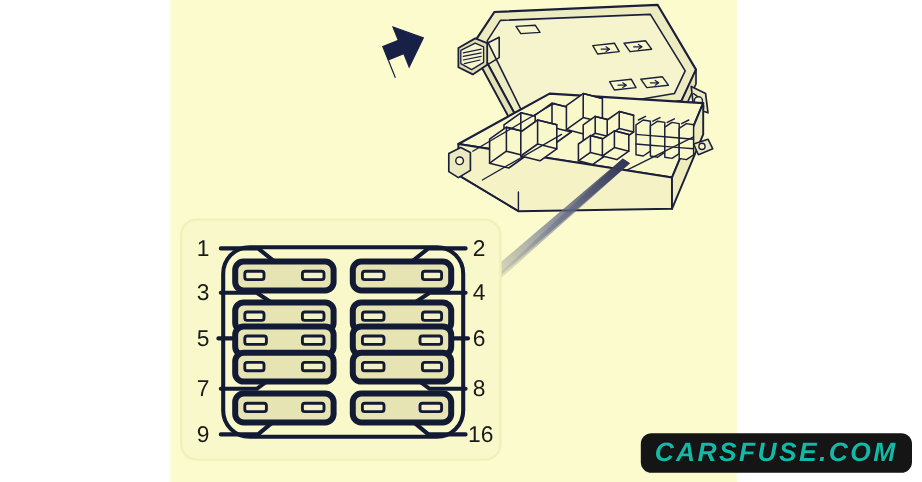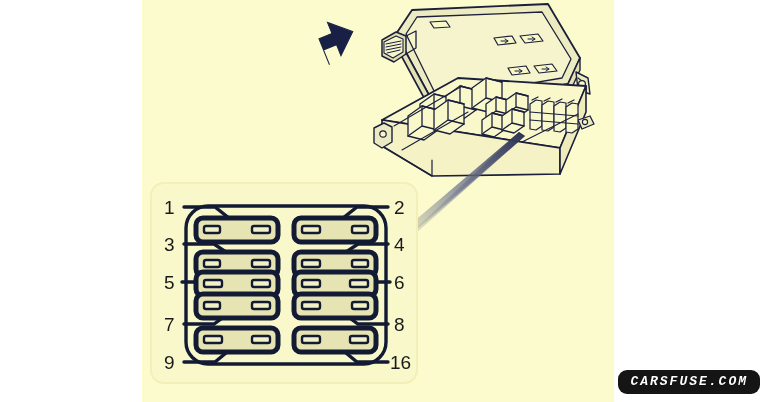--- a/index.html
+++ b/index.html
@@ -39,22 +39,22 @@
   #fusebox{position:absolute;left:230px;top:0px;width:242px;height:200px;}
   #fusebox svg{position:absolute;left:0;top:0;overflow:visible;}
 
   
   #watermark{
     position:absolute;right:8px;bottom:8px;
     background:#151515;border-radius:9px;
     padding:5px 12px 6px 12px;
   }
   #watermark span{
-    display:block;color:#ffffff;font-family:Liberation Mono, monospace;
-    font-weight:bold;font-style:italic;font-size:13px;letter-spacing:2px;
+    display:block;color:#14b8a6;font-family:Liberation Sans, sans-serif;
+    font-weight:bold;font-style:italic;font-size:22px;letter-spacing:2px;
     line-height:1;
     text-shadow:0 0 1px #000;
   }
 </style>
 </head>
 <body>
 
 <div id="stage">
 
   <div id="plate">

